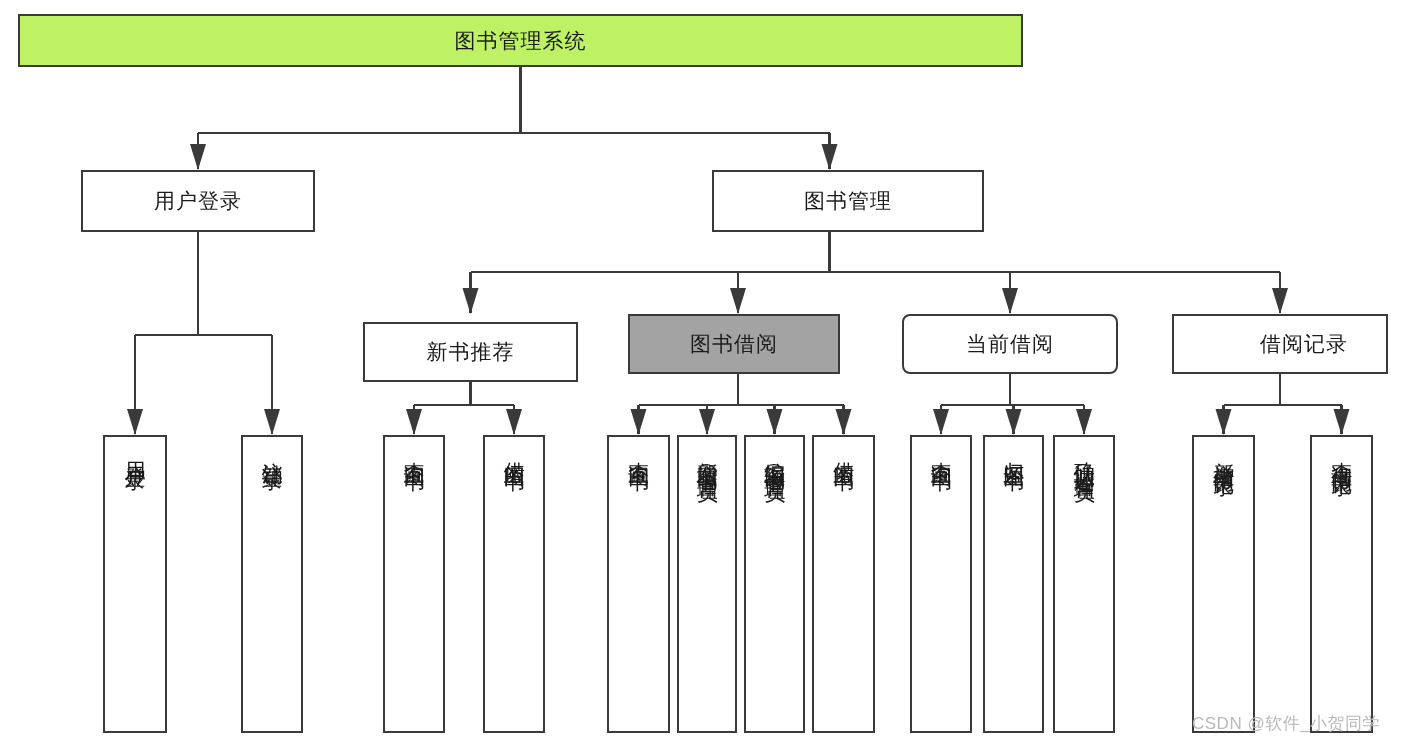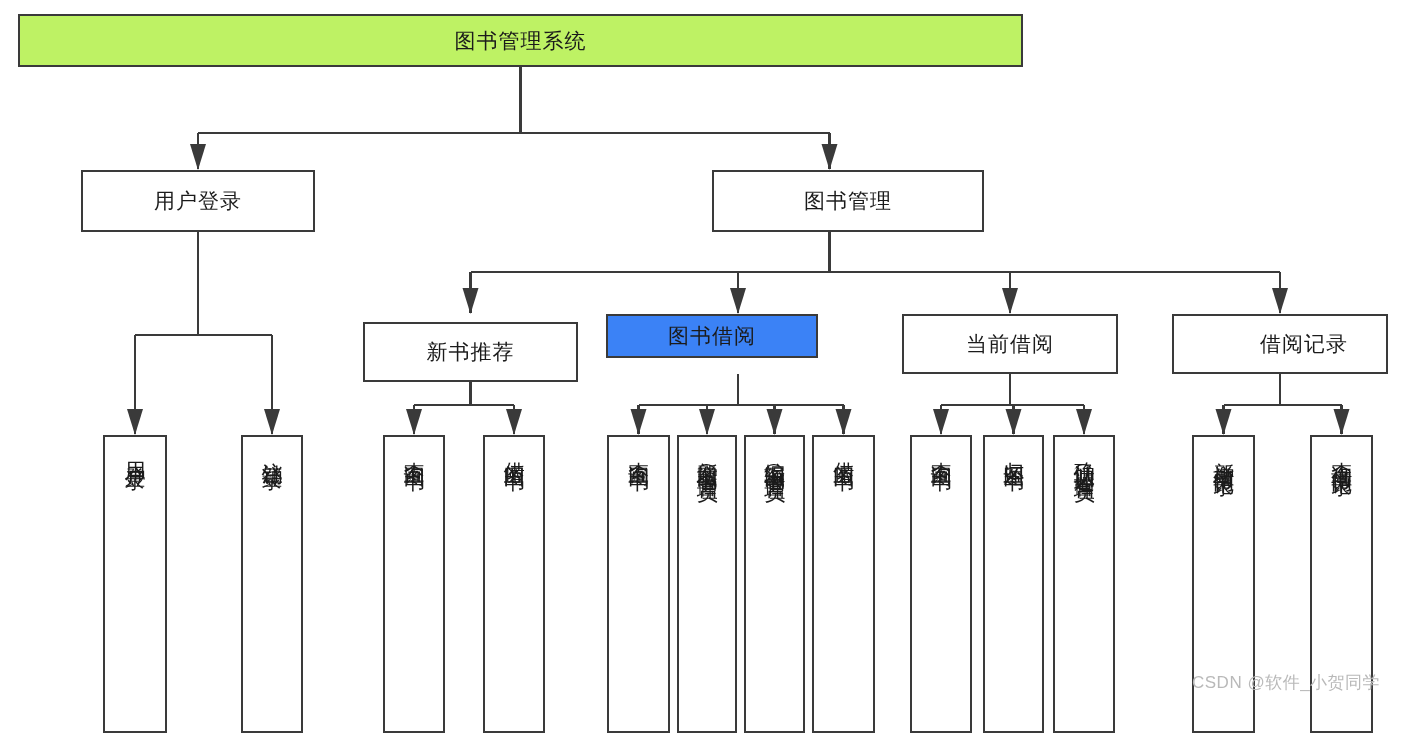--- a/index.html
+++ b/index.html
@@ -51,21 +51,21 @@
     font-size: 21px;
     line-height: 1.08;
     color: #1b1b1b;
     letter-spacing: 3px;
     text-align: left;
     max-height: 100%;
   }
   .watermark {
     position: absolute;
     left: 1192px;
-    top: 671px;
+    top: 712px;
     font-size: 17px;
     color: #b9b9b9;
     white-space: nowrap;
     letter-spacing: 0.5px;
   }
 </style>
 </head>
 <body>
 
 <div id="canvas">
@@ -131,24 +131,24 @@
       </div>
       <div class="node horizontal" style="left: 81px; top: 170px; width: 234px; height: 62px; border-color: rgb(58, 58, 58); background: rgb(255, 255, 255);">
         <span class="node-label" style="color: rgb(27, 27, 27);">用户登录</span>
       </div>
       <div class="node horizontal" style="left: 712px; top: 170px; width: 272px; height: 62px; border-color: rgb(58, 58, 58); background: rgb(255, 255, 255);">
         <span class="node-label" style="color: rgb(27, 27, 27);">图书管理</span>
       </div>
       <div class="node horizontal" style="left: 363px; top: 314px; width: 215px; height: 60px; border-color: rgb(58, 58, 58); background: rgb(255, 255, 255); margin-top: 8px;">
         <span class="node-label" style="color: rgb(27, 27, 27);">新书推荐</span>
       </div>
-      <div class="node horizontal" style="left: 606px; top: 314px; width: 212px; height: 44px; border-color: rgb(58, 58, 58); background: #3b82f6;">
+      <div class="node horizontal" style="left: 628px; top: 314px; width: 212px; height: 60px; border-color: rgb(58, 58, 58); background: #a3a3a3;">
         <span class="node-label" style="color: rgb(27, 27, 27);">图书借阅</span>
       </div>
-      <div class="node horizontal" style="left: 902px; top: 314px; width: 216px; height: 60px; border-color: rgb(58, 58, 58); background: rgb(255, 255, 255);">
+      <div class="node horizontal" style="left: 902px; top: 314px; width: 216px; height: 60px; border-color: rgb(58, 58, 58); background: rgb(255, 255, 255); border-radius: 8px;">
         <span class="node-label" style="color: rgb(27, 27, 27);">当前借阅</span>
       </div>
       <div class="node horizontal" style="left: 1172px; top: 314px; width: 216px; height: 60px; border-color: rgb(58, 58, 58); background: rgb(255, 255, 255); padding-left: 48px;">
         <span class="node-label" style="color: rgb(27, 27, 27);">借阅记录</span>
       </div>
       <div class="node vertical" style="left: 103px; top: 435px; width: 64px; height: 298px; border-color: rgb(58, 58, 58); background: rgb(255, 255, 255);">
         <span class="node-label" style="color: rgb(27, 27, 27);">用户登录</span>
       </div>
       <div class="node vertical" style="left: 241px; top: 435px; width: 62px; height: 298px; border-color: rgb(58, 58, 58); background: rgb(255, 255, 255);">
         <span class="node-label" style="color: rgb(27, 27, 27);">注销登录</span>

